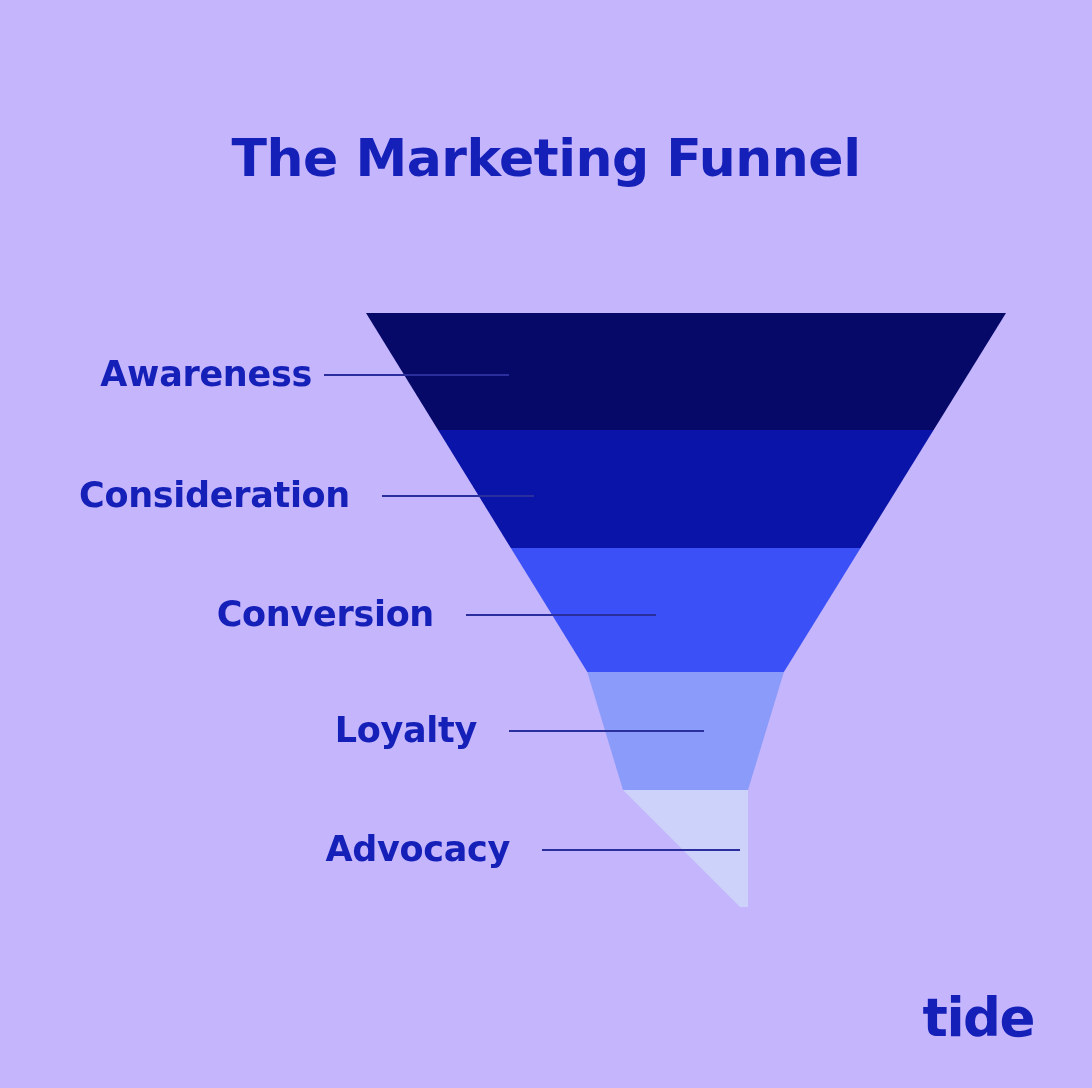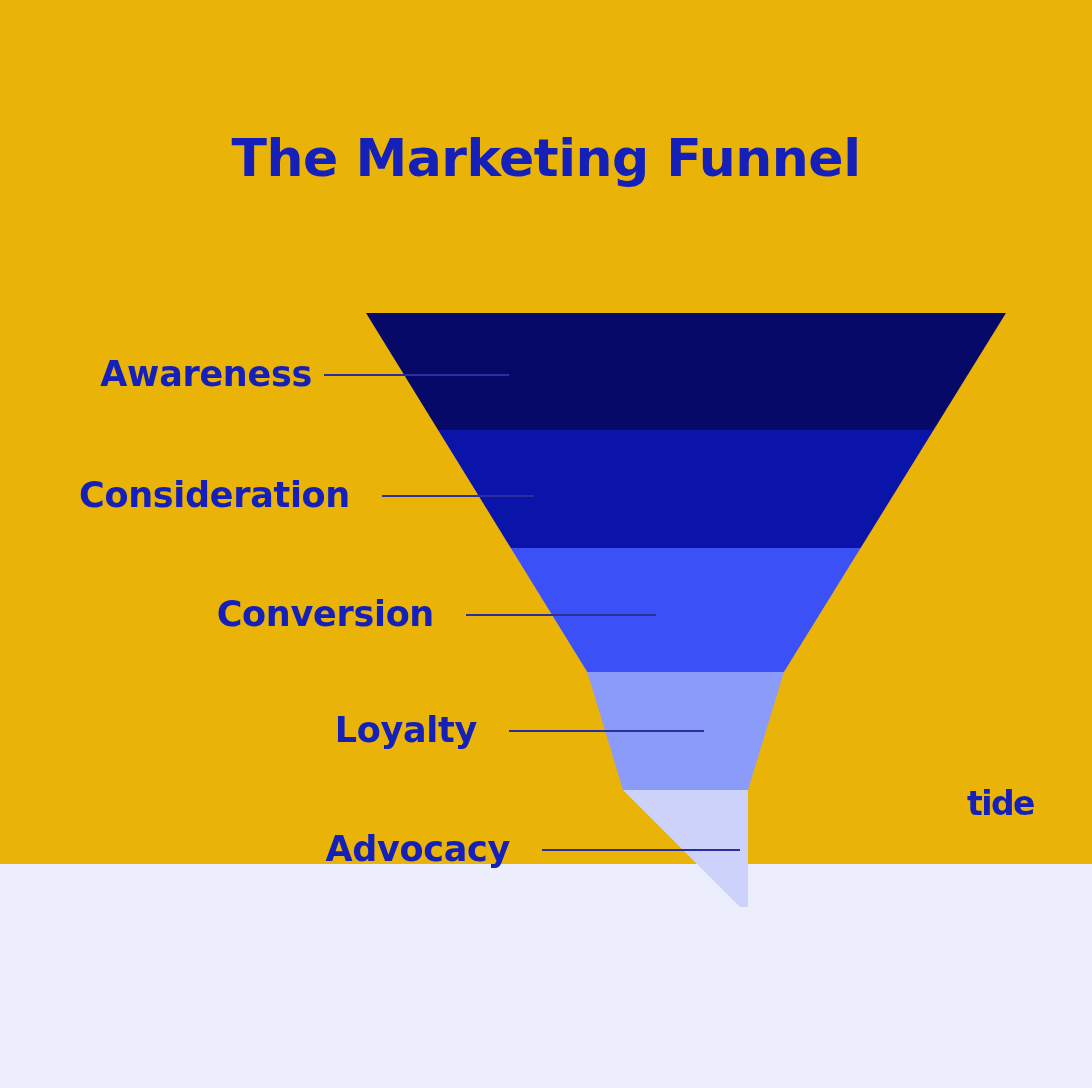--- a/index.html
+++ b/index.html
@@ -10,22 +10,22 @@
     width: 1092px;
     height: 1088px;
     overflow: hidden;
     background: #eceefb;
     font-family: "Liberation Sans", sans-serif;
   }
 
   #infographic {
     position: relative;
     width: 1092px;
-    height: 864px;
-    background: #eab308;
+    height: 1088px;
+    background: #c4b5fd;
   }
 
   
   #chart-title {
     position: absolute;
     top: 128px;
     left: 0;
     width: 1092px;
     text-align: center;
     font-size: 52px;
@@ -75,21 +75,21 @@
     height: 0;
     border-top: 2px solid #2b2f9e;
     margin-left: 18px;
   }
 
   
   #brand-logo {
     position: absolute;
     right: 58px;
     bottom: 44px;
-    font-size: 33px;
+    font-size: 53px;
     font-weight: 700;
     color: #1520b8;
     letter-spacing: -1.5px;
     font-family: "DejaVu Sans", sans-serif;
     line-height: 1;
   }
 </style>
 </head>
 <body>
 

